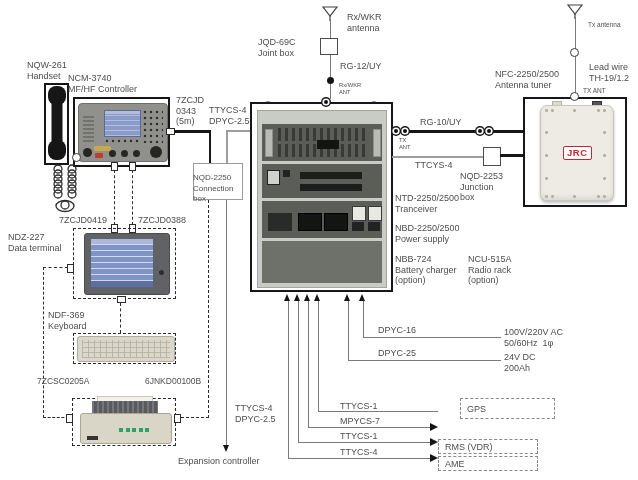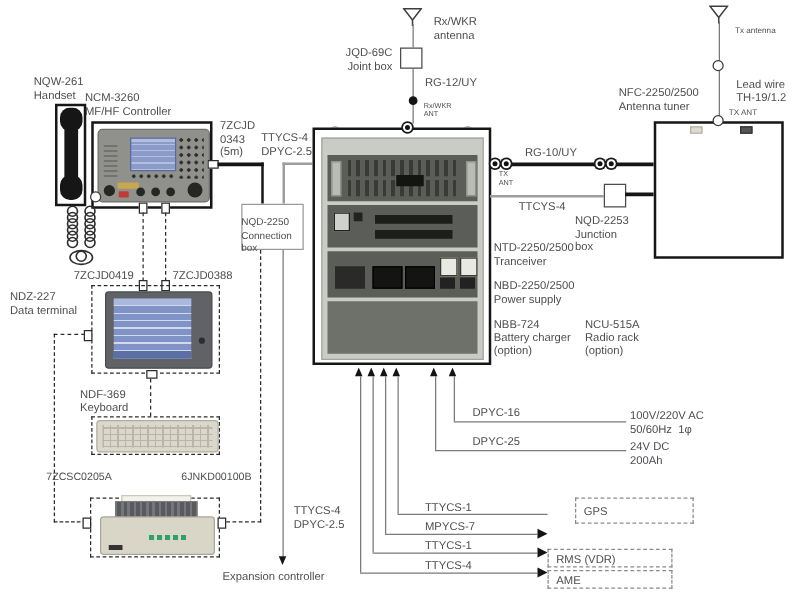--- a/index.html
+++ b/index.html
@@ -1,21 +1,21 @@
 <!DOCTYPE html>
 <html><head>
 <meta charset="utf-8">
 <style>
   html,body{margin:0;padding:0;background:#fff}
   .stage{position:relative;width:638px;height:480px;background:#fff;
          font-family:"Liberation Sans",sans-serif;overflow:hidden}
   .abs{position:absolute}
   .lbl{font-size:9px;line-height:10.5px;color:#4d4e50;white-space:nowrap}
   .lbl span{display:block}
-  .la{text-align:left}.ra{text-align:right}
+  .la{text-align:left}.ra{}
   .tiny{font-size:5.8px;line-height:6.6px}
   .small{font-size:6.5px;line-height:7.5px}
   .hl{background:#7a7a7c;height:1px}
   .vl{background:#7a7a7c;width:1px}
   .blk{background:#161616}
   .gry{background:#9d9ea0}
   .hd{border-top:1.7px dashed #2c2c2e;height:0}
   .vd{border-left:1.7px dashed #2c2c2e;width:0}
   .box-blk{border:2.5px solid #161616;background:#fff}
   .box-thin{border:1.3px solid #4c4c4e;background:#fff}
@@ -130,21 +130,21 @@
   </div>
   <div class="abs box-blk" style="left:44px;top:83px;width:21px;height:78px"></div>
   <span class="abs" style="left:47px;top:86px">
     <svg width="20" height="74" viewBox="0 0 20 74">
       <rect x="1" y="0" width="18" height="19" rx="8" fill="#161616"></rect>
       <rect x="4.5" y="9" width="11" height="56" fill="#161616"></rect>
       <rect x="1" y="54" width="18" height="20" rx="8" fill="#161616"></rect>
     </svg>
   </span>
   <div class="abs lbl" style="left:68px;top:73px;width:106px">
-    <span>NCM-3260</span>
+    <span>NCM-3740</span>
       <span>MF/HF Controller</span>
   </div>
   <div class="abs box-blk" style="left:73px;top:97px;width:93px;height:66px"></div>
 
   <div class="abs controller-dev" style="left:78px;top:103px;width:88px;height:57px">
     <div class="abs ctrl-grille" style="left:4px;top:10px;width:11px;height:28px"></div>
     <div class="abs ctrl-screen" style="left:25px;top:6px;width:35px;height:25px"></div>
     <div class="abs ctrl-keys" style="left:63px;top:5px;width:21px;height:34px"></div>
     <div class="abs ctrl-keys" style="left:25px;top:34px;width:35px;height:7px"></div>
     <div class="abs ylwbtn" style="left:15px;top:42px;width:17px;height:5px"></div>
@@ -250,20 +250,24 @@
   <div class="abs lbl" style="left:460px;top:171px;width:62px">
     <span>NQD-2253</span>
       <span>Junction</span>
       <span>box</span>
   </div>
 
   <div class="abs box-blk" style="left:523px;top:97px;width:100px;height:106px"></div>
   <div class="abs pcirc" style="left:570px;top:92px;background:#fff"></div>
   <div class="abs" style="left:552px;top:101px;width:8px;height:4px;background:#dddacf;border:1px solid #b5b2a6"></div>
   <div class="abs" style="left:592px;top:101px;width:8px;height:4px;background:#555;border:1px solid #333"></div>
+  <div class="abs tuner-dev" style="left:540px;top:105px;width:72px;height:94px">
+    <div class="abs screws" style="left:4px;top:3px"></div>
+    <div class="abs jrc-logo" style="left:22px;top:40px"><span>JRC</span></div>
+  </div>
 
   <div class="abs lbl" style="left:395px;top:193px;width:74px">
     <span>NTD-2250/2500</span>
       <span>Tranceiver</span>
   </div>
   <div class="abs lbl" style="left:395px;top:223px;width:74px">
     <span>NBD-2250/2500</span>
       <span>Power supply</span>
   </div>
   <div class="abs lbl" style="left:395px;top:254px;width:74px">
@@ -295,21 +299,21 @@
       <span>Data terminal</span>
   </div>
   <div class="abs box-dash" style="left:73px;top:228px;width:101px;height:69px"></div>
   <div class="abs monitor-dev" style="left:84px;top:233px;width:84px;height:60px">
     <div class="abs mon-screen" style="left:6px;top:5px;width:62px;height:48px"></div>
     <div class="abs knob" style="left:74px;top:36px;width:5px;height:5px;background:#2c2d31"></div>
   </div>
   <div class="abs conn" style="left:67px;top:264px"></div>
   <div class="abs connh" style="left:117px;top:296px"></div>
 
-  <div class="abs lbl" style="left:64px;top:310px;width:56px">
+  <div class="abs lbl" style="left:48px;top:310px;width:56px">
     <span>NDF-369</span>
       <span>Keyboard</span>
   </div>
   <div class="abs vd" style="left:120px;top:303px;height:30px"></div>
   <div class="abs box-dash" style="left:73px;top:333px;width:101px;height:29px"></div>
   <div class="abs keyboard-dev" style="left:77px;top:336px;width:96px;height:24px">
     <div class="abs key-grid" style="left:4px;top:3px;width:88px;height:18px"></div>
   </div>
 
   <div class="abs hd" style="left:43px;top:267px;width:25px"></div>

